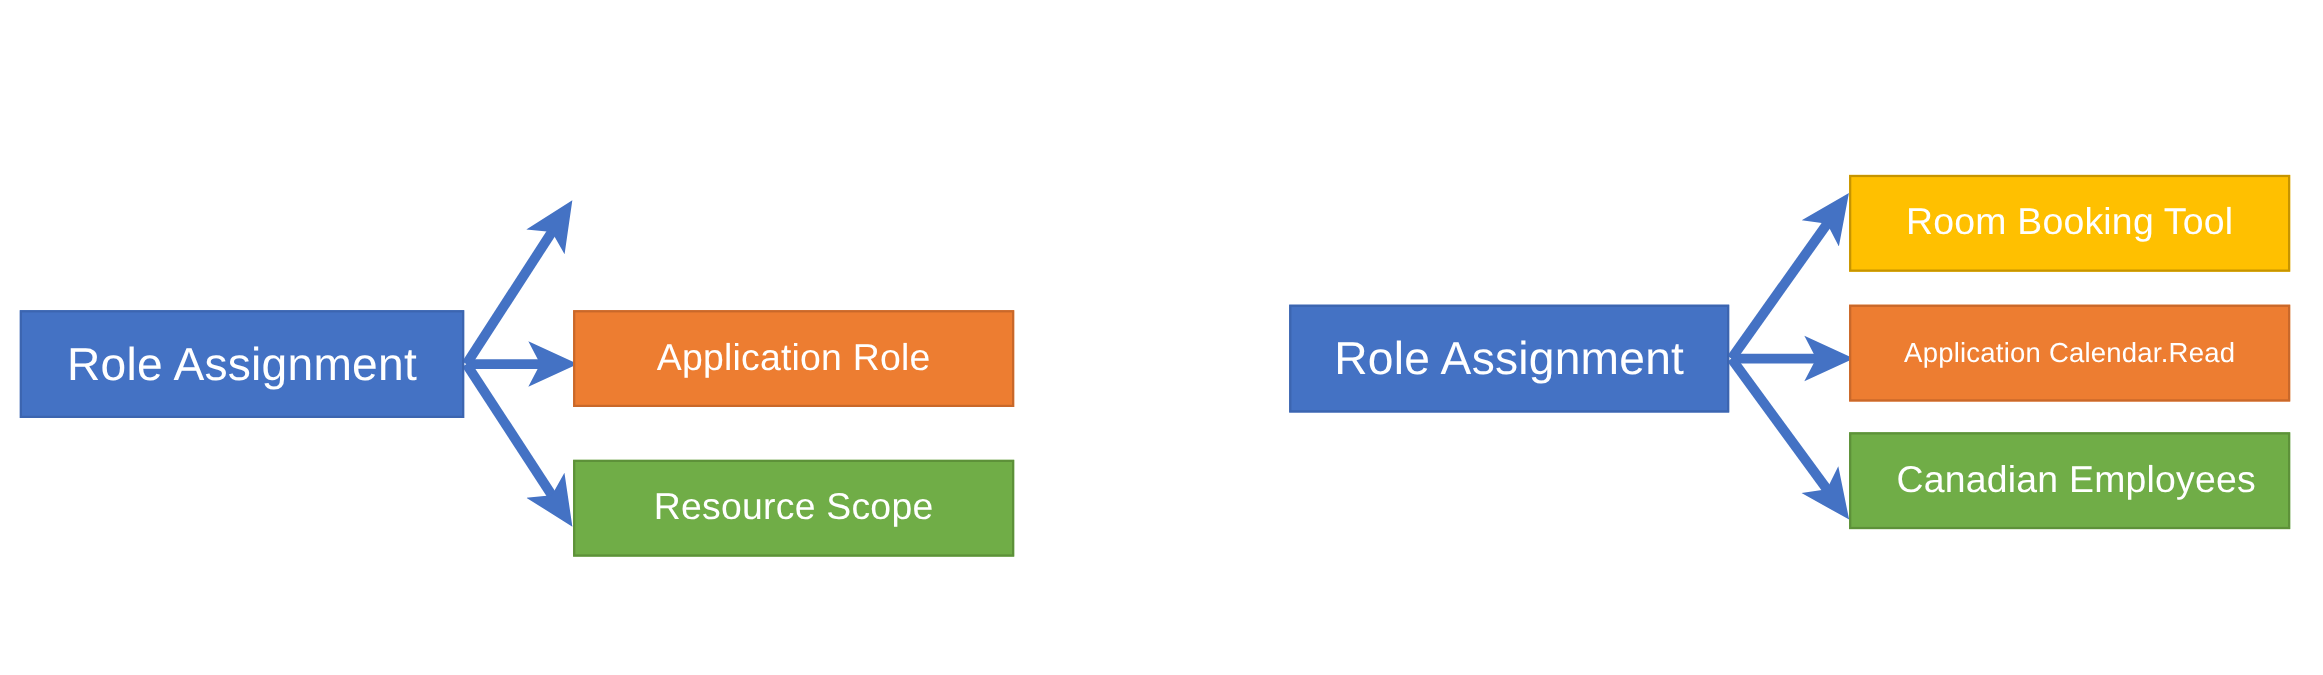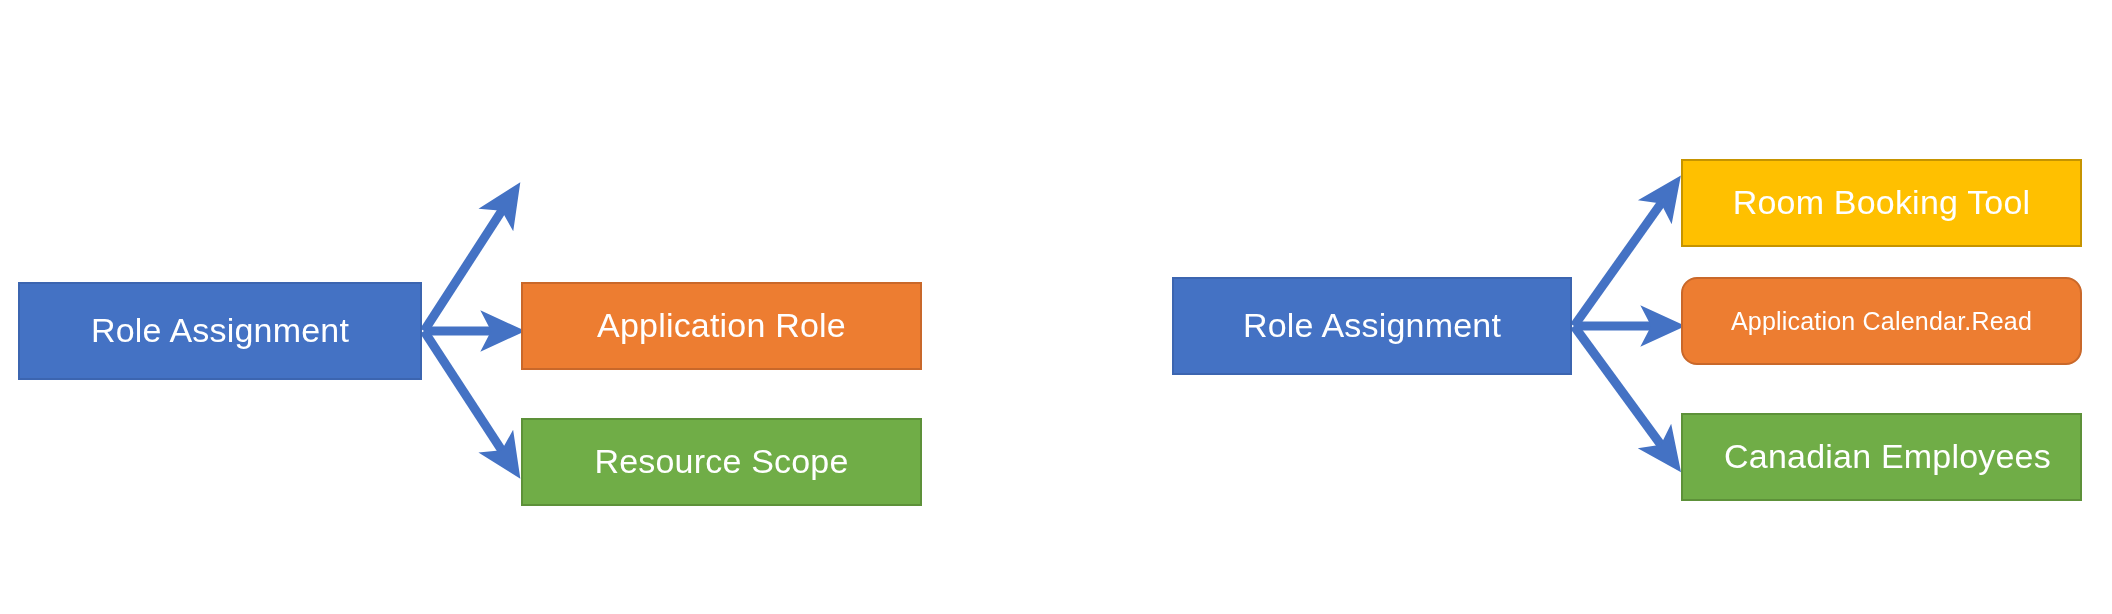--- a/index.html
+++ b/index.html
@@ -23,40 +23,39 @@
     justify-content: center;
     color: #ffffff;
     text-align: center;
     line-height: 1.15;
     letter-spacing: 0.2px;
     white-space: nowrap;
   }
   .node.blue {
     background: #4472c4;
     border: 2px solid #3c65b0;
-    font-size: 34px;
+    font-size: 42px;
   }
   .node.yellow {
     background: #ffc000;
     border: 2px solid #c69400;
     font-size: 34px;
   }
   .node.orange {
     background: #ed7d31;
     border: 2px solid #c9682a;
     font-size: 34px;
   }
   .node.green {
     background: #70ad47;
     border: 2px solid #5d9139;
     font-size: 34px;
   }
   .node.small-label {
     font-size: 25px;
-    border-radius: 16px;
   }
   svg.arrows {
     position: absolute;
     left: 0;
     top: 0;
     width: 2112px;
     height: 614px;
     pointer-events: none;
   }
 </style>
@@ -103,17 +102,17 @@
   </div>
 
   <div class="node yellow" style="left:1681px; top:137px; width:401px; height:88px;margin-top:22px;">
     <span>Room Booking Tool</span>
   </div>
 
   <div class="node orange small-label" style="left:1681px; top:277px; width:401px; height:88px;">
     <span>Application Calendar.Read</span>
   </div>
 
-  <div class="node green" style="left:1681px; top:413px; width:401px; height:88px;padding-left:12px;">
+  <div class="node green" style="left:1681px; top:393px; width:401px; height:88px;padding-left:12px;">
     <span>Canadian Employees</span>
   </div>
 
 </div>
 
 </body></html>

